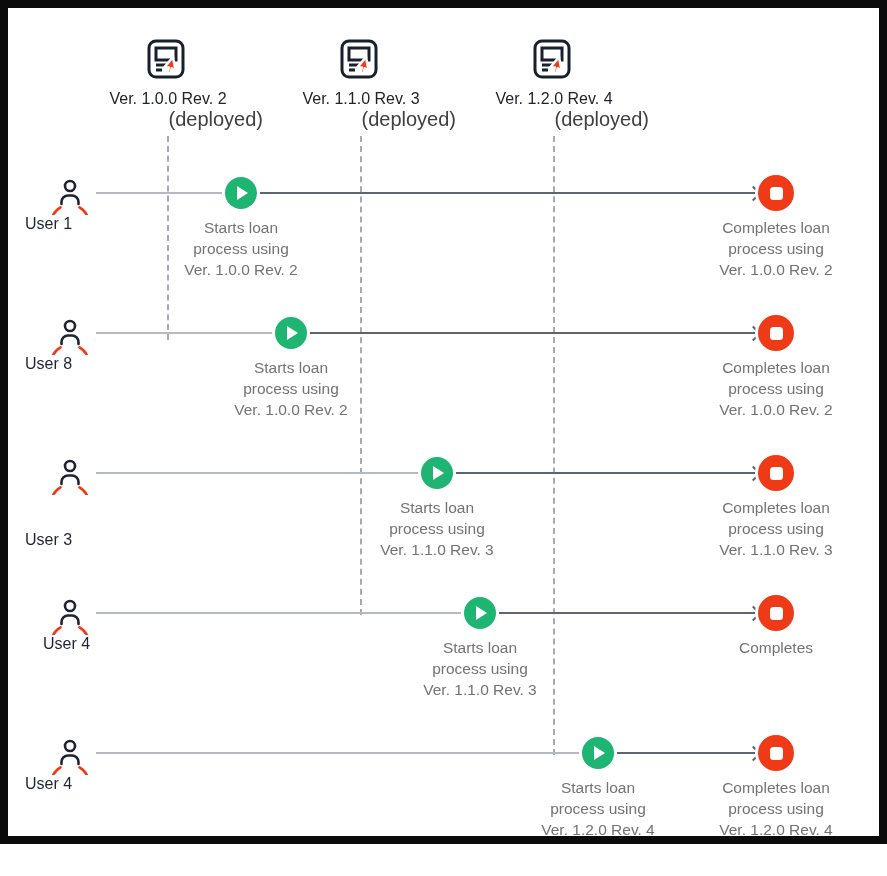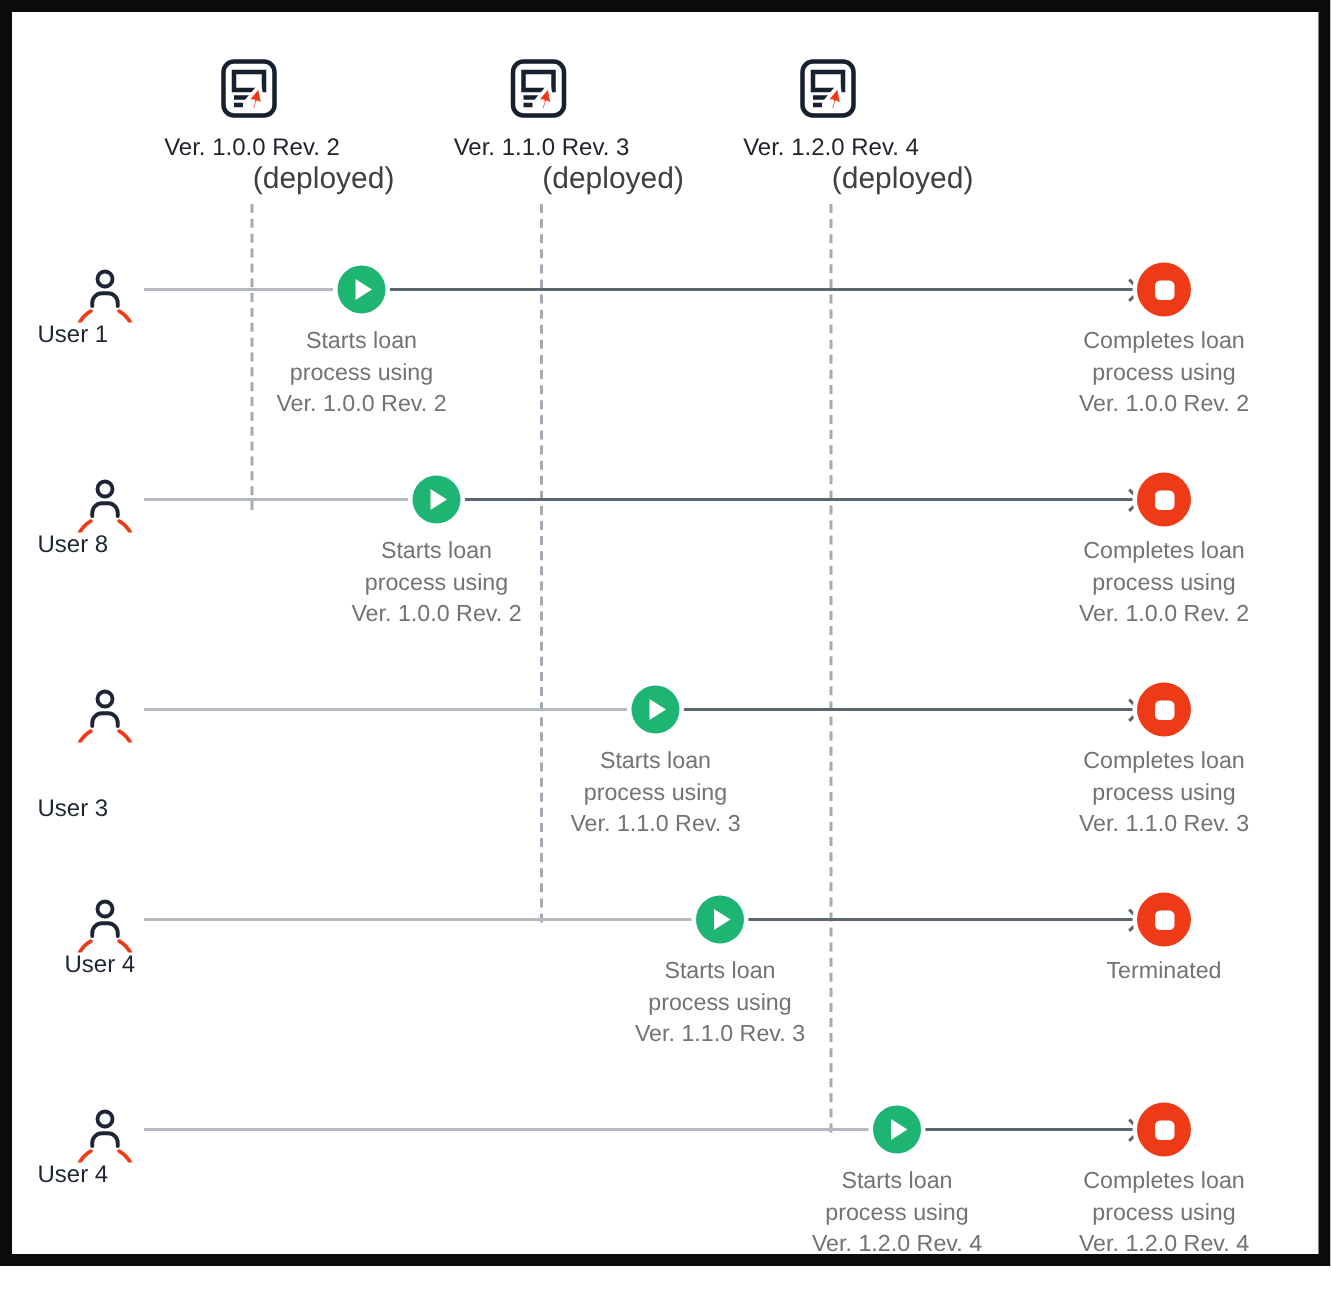--- a/index.html
+++ b/index.html
@@ -184,21 +184,21 @@
   <div class="user-label" style="left:35px;top:627px;">User 4</div>
   <div class="play-node" style="left:456px;top:589px;">
       <span class="tri"></span>
     </div>
   <div class="stop-node" style="left:750px;top:587px;">
       <span class="sq"></span>
     </div>
   <div class="node-text" style="left:382px;top:629px;width:180px;">Starts loan
 process using
 Ver. 1.1.0 Rev. 3</div>
-  <div class="node-text" style="left:673px;top:629px;width:190px;">Terminated</div>
+  <div class="node-text" style="left:673px;top:629px;width:190px;">Completes</div>
 
   <div class="hline light" style="left:88px;top:744px;width:502px;"></div>
   <div class="hline dark" style="left:590px;top:744px;width:160px;"></div>
   <span class="arrowhead" style="left:740px;top:740px;"></span>
   <svg class="abs" style="left:40px;top:723px;" width="44" height="44" viewBox="0 0 44 44">
     <path d="M12.5 36.45 A19 19 0 1 0 31.5 36.45" fill="none" stroke="#ee3a17" stroke-width="2.6" stroke-linecap="round"></path>
     <circle cx="22" cy="15" r="5" fill="none" stroke="#1d2534" stroke-width="2.6"></circle>
     <path d="M13.5 33 v-2 a6.5 6.5 0 0 1 6.5-6.5 h4 a6.5 6.5 0 0 1 6.5 6.5 v2" fill="none" stroke="#1d2534" stroke-width="2.6" stroke-linecap="round"></path>
   </svg>
   <div class="user-label" style="left:17px;top:767px;">User 4</div>

